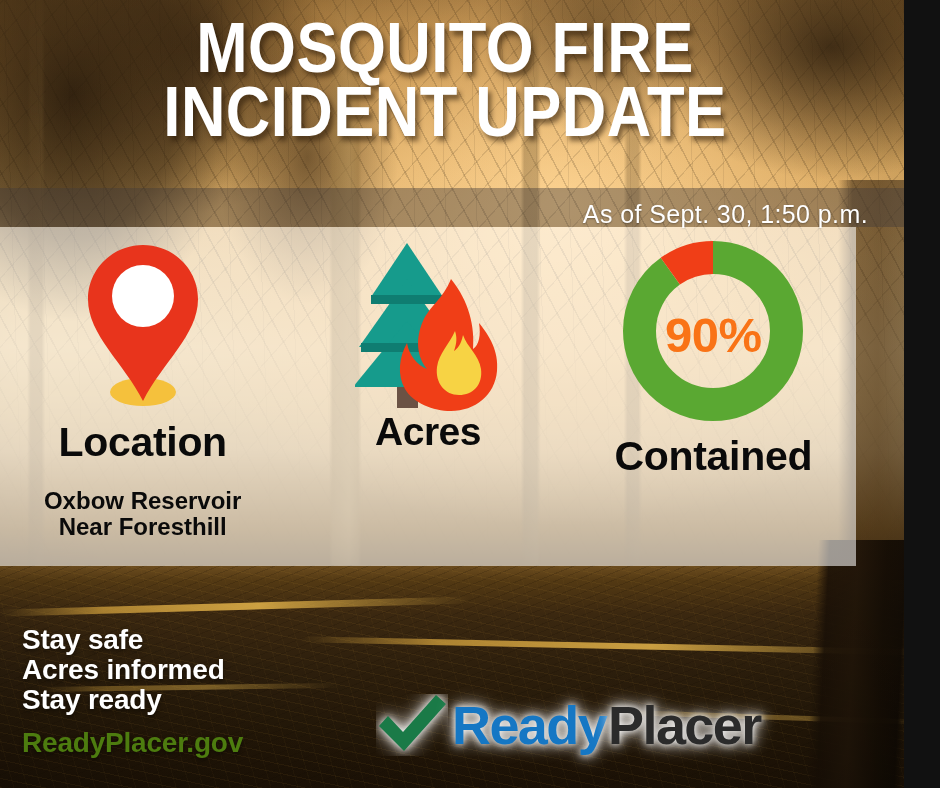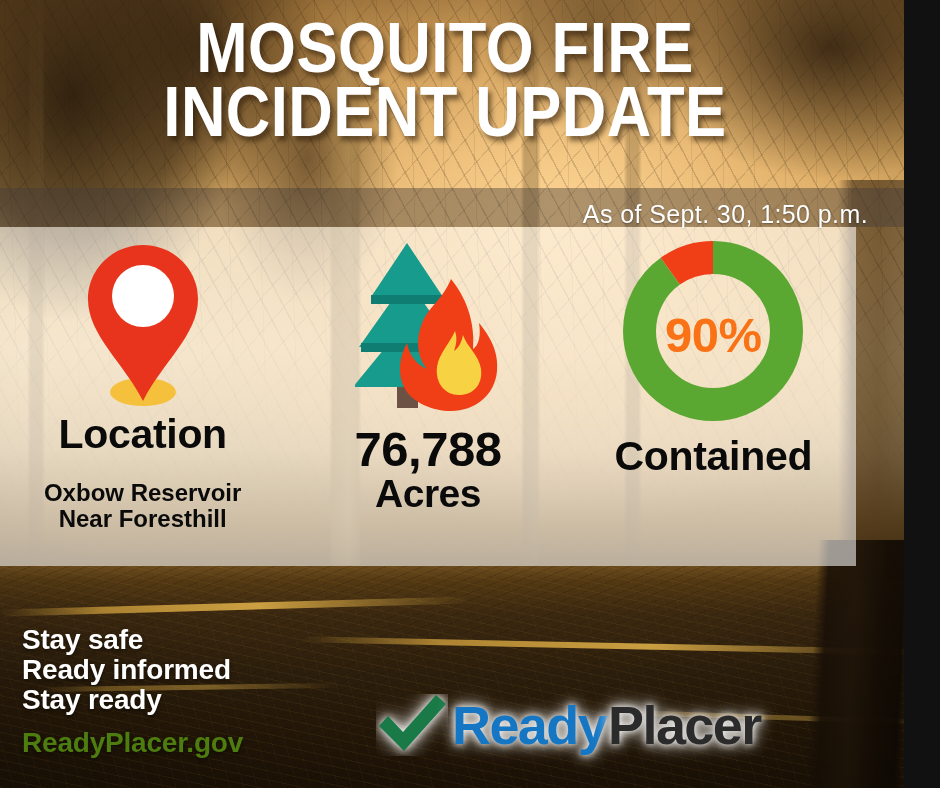--- a/index.html
+++ b/index.html
@@ -246,21 +246,21 @@
     text-align: center;
   }
   .acres-unit {
     font-size: 39px;
     font-weight: 700;
     color: #0a0a0a;
     line-height: 1.03;
     letter-spacing: -0.5px;
     text-align: center;
   }
-  .col-1 .col-head { margin-top: 2px; }
+  .col-1 .col-head { margin-top: 10px; }
   .col-2 .acres-num { margin-top: 12px; }
   .col-3 .col-head { margin-top: 24px; }
 
   
   .slogan {
     position: absolute;
     left: 22px; top: 625px;
     color: #ffffff;
     font-size: 28px;
     font-weight: 700;
@@ -383,21 +383,20 @@
             <path d="M100 96
                      C 94 110, 84 118, 82 132
                      C 80 148, 90 160, 104 160
                      C 118 160, 128 150, 126 134
                      C 124 120, 112 112, 108 100
                      C 106 110, 102 114, 99 116
                      C 102 108, 102 102, 100 96 Z" fill="#f7d344"></path>
           </svg>
         </div>
       </div>
-      <div class="acres-num">76,788</div>
       <div class="acres-unit">Acres</div>
     </div>
 
     <div class="col col-3">
       <div class="col-art">
         <div class="donut-wrap">
           <svg width="180" height="180" viewBox="0 0 180 180" aria-hidden="true">
 
             <circle cx="90" cy="90" r="73.5" fill="none" stroke="#5aa832" stroke-width="33" stroke-dasharray="415.6 46.2" transform="rotate(-90 90 90)"></circle>
 
@@ -406,21 +405,21 @@
           <div class="donut-label">90%</div>
         </div>
       </div>
       <div class="col-head">Contained</div>
     </div>
 
   </div>
 
   <div class="slogan">
     <div>Stay safe</div>
-    <div>Ready informed</div>
+    <div>Acres informed</div>
     <div>Stay ready</div>
   </div>
 
   <div class="weburl">ReadyPlacer.gov</div>
 
   <div class="logo">
     <svg class="logo-check" width="72" height="62" viewBox="0 0 72 62">
       <g style="filter: drop-shadow(0 0 4px rgba(255,255,255,0.95)) drop-shadow(0 0 9px rgba(255,255,255,0.8));">
         <path d="M3 32 L12 22 L27 38 L60 1 L70 10 L28 57 Z" fill="#1a7a47"></path>
       </g>

